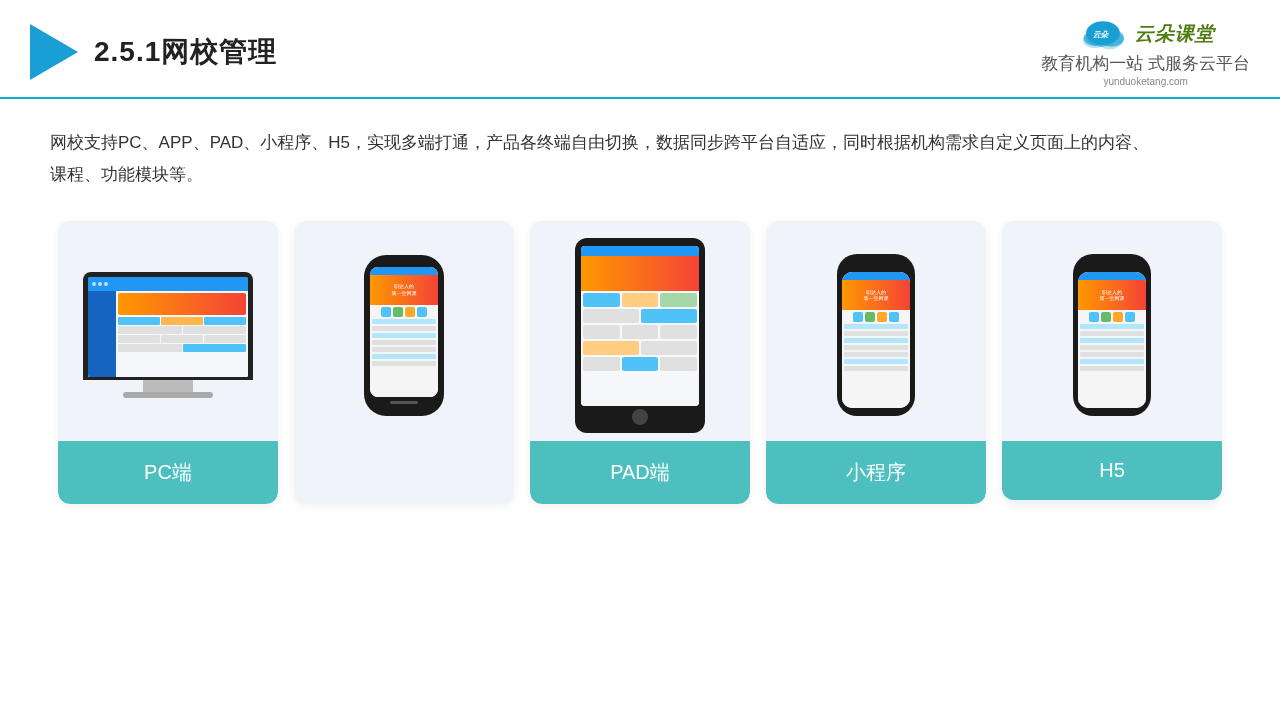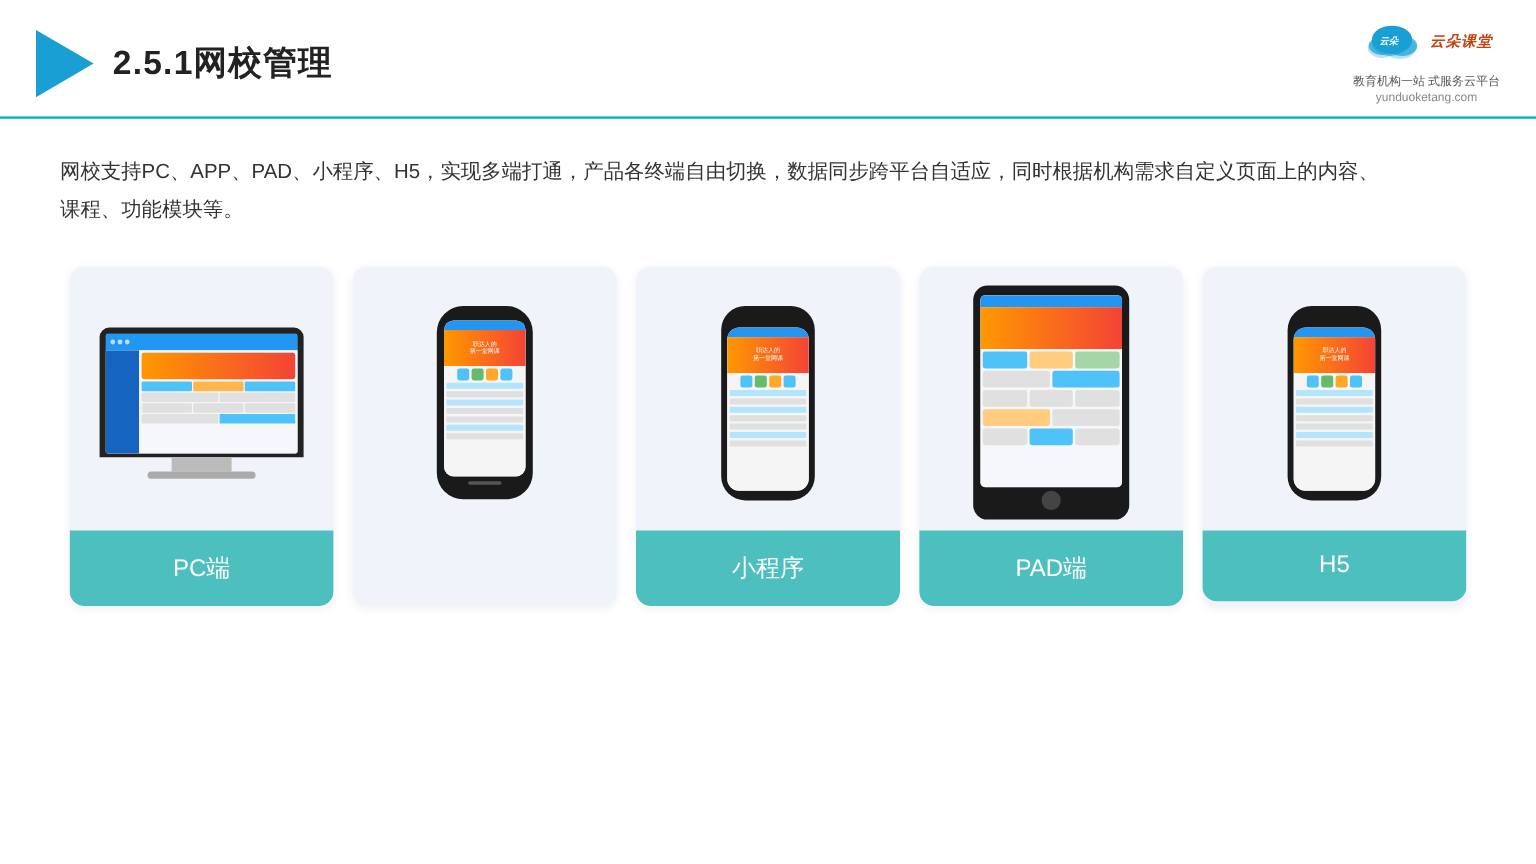--- a/index.html
+++ b/index.html
@@ -46,32 +46,31 @@
       display: flex;
       align-items: center;
       gap: 6px;
       font-style: italic;
     }
     .cloud-icon-svg {
       width: 52px;
       height: 32px;
     }
     .brand-name {
-      font-size: 12px;
-      color: #c2410c;
+      font-size: 19px;
+      color: #4d7c0f;
       font-weight: bold;
       letter-spacing: 1px;
     }
     .brand-sub {
-      font-size: 10px;
+      font-size: 17px;
       color: #555;
       text-align: right;
-      margin-top: 12px;
+      margin-top: 2px;
       line-height: 1.4;
-      font-family: Liberation Serif, serif;
     }
     .brand-url {
       font-size: 10px;
       color: #888;
       text-align: center;
     }
 
     
     .main {
       padding: 28px 50px 20px 50px;
@@ -479,52 +478,20 @@
               <div class="phone-content-row"></div>
             </div>
           </div>
           <div class="phone-home-indicator"></div>
         </div>
       </div>
     </div>
 
     <div class="card">
       <div class="card-image-area">
-        <div class="phone-notch-frame">
-          <div class="top-notch-bar">
-            <div class="notch-cutout"></div>
-          </div>
-          <div class="phone-notch-screen">
-            <div class="phone-status-bar"></div>
-            <div class="phone-banner">
-              <div class="phone-banner-text">职达人的<br>第一堂网课</div>
-            </div>
-            <div class="phone-content">
-              <div class="phone-icons-row">
-                <div class="phone-icon-block"></div>
-                <div class="phone-icon-block green"></div>
-                <div class="phone-icon-block orange"></div>
-                <div class="phone-icon-block"></div>
-              </div>
-              <div class="phone-content-row colored"></div>
-              <div class="phone-content-row"></div>
-              <div class="phone-content-row colored"></div>
-              <div class="phone-content-row"></div>
-              <div class="phone-content-row"></div>
-              <div class="phone-content-row colored"></div>
-              <div class="phone-content-row"></div>
-            </div>
-          </div>
-        </div>
-      </div>
-      <div class="card-label">小程序</div>
-    </div>
-
-    <div class="card">
-      <div class="card-image-area">
         <div class="tablet-frame">
           <div class="tablet-screen">
             <div class="tablet-status"></div>
             <div class="tablet-banner"></div>
             <div class="tablet-body">
               <div class="tablet-row">
                 <div class="tablet-cell blue"></div>
                 <div class="tablet-cell orange"></div>
                 <div class="tablet-cell green"></div>
               </div>
@@ -576,17 +543,49 @@
               <div class="phone-content-row"></div>
               <div class="phone-content-row colored"></div>
               <div class="phone-content-row"></div>
               <div class="phone-content-row"></div>
               <div class="phone-content-row colored"></div>
               <div class="phone-content-row"></div>
             </div>
           </div>
         </div>
       </div>
+      <div class="card-label">小程序</div>
+    </div>
+
+    <div class="card">
+      <div class="card-image-area">
+        <div class="phone-notch-frame">
+          <div class="top-notch-bar">
+            <div class="notch-cutout"></div>
+          </div>
+          <div class="phone-notch-screen">
+            <div class="phone-status-bar"></div>
+            <div class="phone-banner">
+              <div class="phone-banner-text">职达人的<br>第一堂网课</div>
+            </div>
+            <div class="phone-content">
+              <div class="phone-icons-row">
+                <div class="phone-icon-block"></div>
+                <div class="phone-icon-block green"></div>
+                <div class="phone-icon-block orange"></div>
+                <div class="phone-icon-block"></div>
+              </div>
+              <div class="phone-content-row colored"></div>
+              <div class="phone-content-row"></div>
+              <div class="phone-content-row colored"></div>
+              <div class="phone-content-row"></div>
+              <div class="phone-content-row"></div>
+              <div class="phone-content-row colored"></div>
+              <div class="phone-content-row"></div>
+            </div>
+          </div>
+        </div>
+      </div>
       <div class="card-label">H5</div>
     </div>
 
   </div>
 </main>
 
 </body></html>

